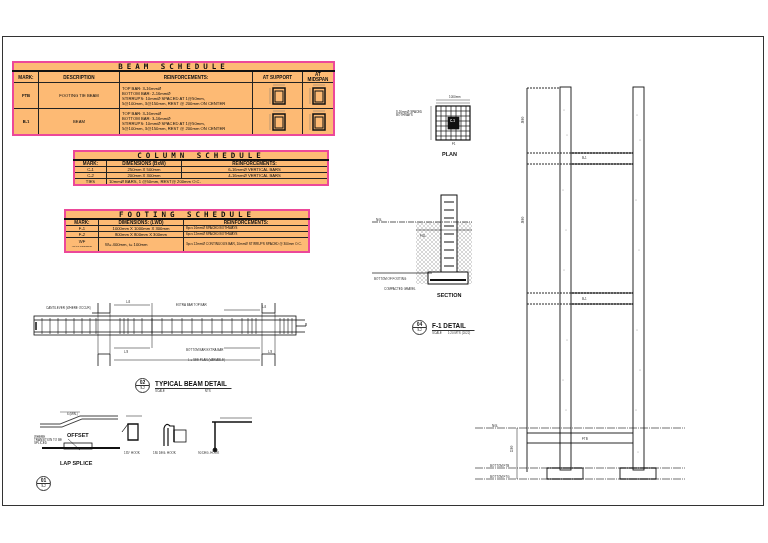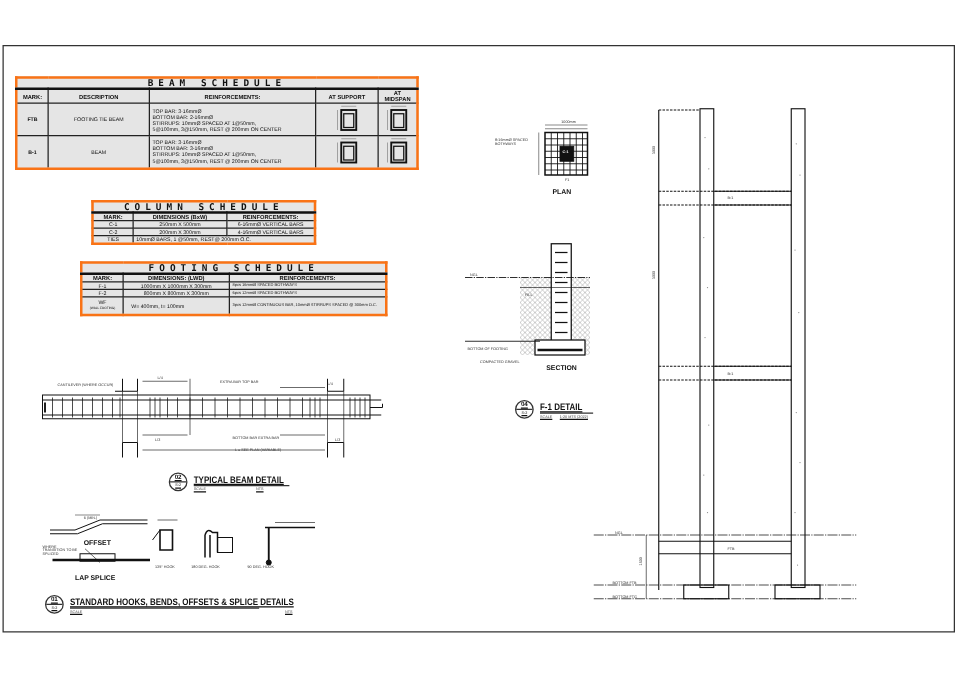--- a/index.html
+++ b/index.html
@@ -1,26 +1,26 @@
 <!DOCTYPE html>
 <html><head>
 <meta charset="utf-8">
 <style>
   html,body{margin:0;padding:0;background:#fff;}
   body{width:768px;height:543px;position:relative;overflow:hidden;font-family:"Liberation Sans",sans-serif;color:#111;}
   .sheet{position:absolute;left:2px;top:36px;width:762px;height:470px;border:1px solid #333;box-sizing:border-box;background:#fff;}
   .abs{position:absolute;}
   table{border-collapse:collapse;}
-  .sched{position:absolute;border:2px solid #f97316;background:#e5e5e5;}
+  .sched{position:absolute;border:2px solid #ec4899;background:#fdba74;}
   .sched td,.sched th{border:1px solid #222;padding:0 2px;font-size:4.2px;line-height:5px;vertical-align:middle;}
   .sched th{font-weight:bold;font-size:4.6px;text-align:center;}
   .sched .title{font-family:"DejaVu Sans Mono",monospace;font-weight:bold;font-size:7.5px;letter-spacing:4px;text-align:center;border-bottom:2px solid #111;padding:1px;}
   .center{text-align:center;}
   .mark-big{font-size:11px;font-weight:bold;text-align:center;}
-  .detail-label{position:absolute;display:flex;align-items:flex-end;text-decoration:underline;}
+  .detail-label{position:absolute;display:flex;align-items:flex-end;}
   .bubble{width:15px;height:15px;border:1px solid #333;border-radius:50%;font-size:5px;font-weight:bold;display:flex;flex-direction:column;align-items:center;justify-content:center;line-height:5px;box-sizing:border-box;}
   .bubble .num{border-bottom:0.5px solid #333;width:100%;text-align:center;}
   .bubble .sh{font-size:3px;font-weight:normal;}
   .dl-text{margin-left:5px;}
   .dl-title{font-size:7.5px;font-weight:bold;border-bottom:1.5px solid #333;padding-right:4px;white-space:nowrap;transform:scaleX(0.85);transform-origin:left;}
   .dl-sub{font-size:3px;display:flex;gap:40px;color:#444;}
   .tiny{font-size:3px;color:#333;white-space:nowrap;}
   .lbl{font-size:5.5px;font-weight:bold;white-space:nowrap;}
   svg{position:absolute;overflow:visible;}
 </style>
@@ -89,21 +89,21 @@
             <rect x="5" y="4" width="12" height="16" fill="none" stroke="#111" stroke-width="1.5"></rect>
             <rect x="7" y="7" width="8" height="11" fill="none" stroke="#111" stroke-width="1"></rect>
             <line x1="5" y1="1" x2="17" y2="1" stroke="#777" stroke-width="0.5"></line>
             <line x1="2" y1="4" x2="2" y2="20" stroke="#777" stroke-width="0.5"></line>
           </svg>
     </td>
   </tr>
 </tbody>
   </table>
 
-<table class="sched" style="left:73px;top:160px;width:180px;">
+<table class="sched" style="left:73px;top:150px;width:256px;">
   <tbody>
       <tr>
         <td colspan="3" class="title">COLUMN SCHEDULE</td>
       </tr>
   <tr>
     <th style="width:27px">MARK:</th>
     <th style="width:70px">DIMENSIONS (BxW)</th>
     <th>REINFORCEMENTS:</th>
   </tr>
   <tr>
@@ -254,27 +254,20 @@
 <div class="abs tiny" style="left:34px;top:436px;width:28px;white-space:normal;line-height:3px">WHERE TRANSITION TO BE SPLICED</div>
 <div class="abs tiny" style="left:124px;top:451px">135° HOOK</div>
 <div class="abs tiny" style="left:153px;top:451px">180 DEG. HOOK</div>
 <div class="abs tiny" style="left:198px;top:451px">90 DEG. HOOK</div>
 
 <div class="detail-label" style="left:36px;top:476px">
   <div class="bubble">
       <span class="num">01</span>
       <span class="sh">S-2</span>
     </div>
-  <div class="dl-text" style="width:178px">
-    <div class="dl-title">STANDARD HOOKS, BENDS, OFFSETS &amp; SPLICE DETAILS</div>
-    <div class="dl-sub" style="justify-content:space-between">
-        <span>SCALE</span>
-        <span>NTS</span>
-      </div>
-  </div>
 </div>
 
 <svg style="left:430px;top:98px" width="50" height="50" viewBox="0 0 50 50">
   <g stroke="#111" fill="none" stroke-width="0.7">
     <rect x="6" y="8" width="34" height="34" stroke-width="1.2"></rect>
     <line x1="11" y1="8" x2="11" y2="42"></line>
       <line x1="16" y1="8" x2="16" y2="42"></line>
       <line x1="21" y1="8" x2="21" y2="42"></line>
       <line x1="26" y1="8" x2="26" y2="42"></line>
       <line x1="31" y1="8" x2="31" y2="42"></line>

